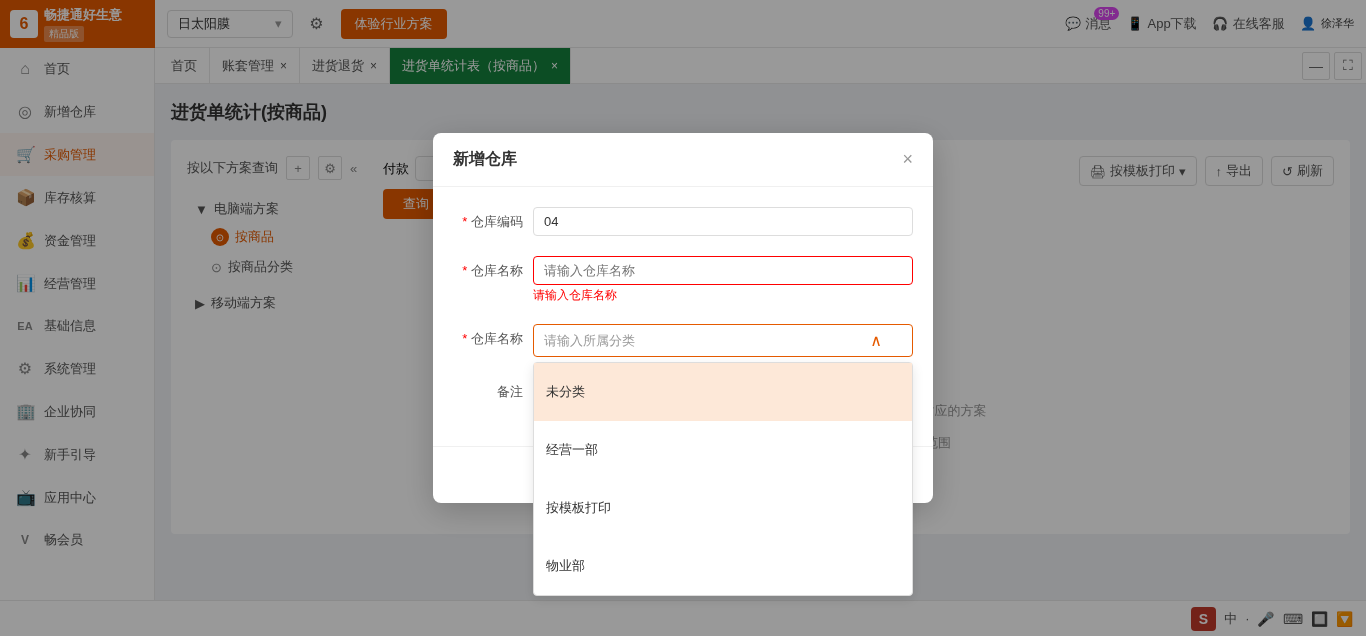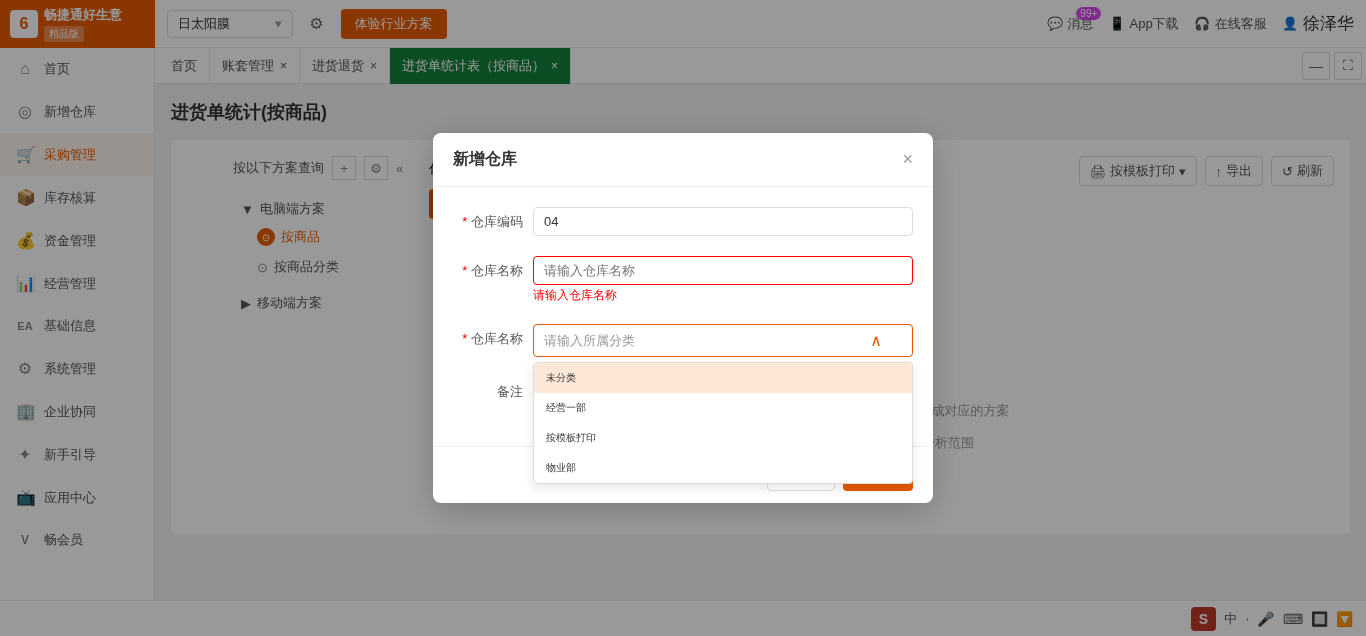--- a/index.html
+++ b/index.html
@@ -64,21 +64,21 @@
       display: flex; align-items: center; gap: 4px;
       cursor: pointer; color: #555; font-size: 13px;
       position: relative;
     }
     .badge {
       position: absolute; top: -8px; right: -8px;
       background: #d946ef; color: #fff;
       font-size: 10px; padding: 1px 4px; border-radius: 8px;
       white-space: nowrap;
     }
-    .user-name { color: #333; font-size: 17px; }
+    .user-name { color: #333; font-size: 11px; }
 
     
     .tab-bar {
       display: flex; align-items: center;
       background: #fff;
       border-bottom: 1px solid #e8e8e8;
       position: fixed; top: 48px; left: 155px; right: 0; z-index: 99;
       height: 36px;
       padding: 0 4px;
     }
@@ -267,21 +267,21 @@
 
     .dropdown-list {
       position: absolute; top: 38px; left: 0; right: 0;
       background: #fff;
       border: 1px solid #ddd;
       border-radius: 4px;
       z-index: 210;
       box-shadow: 0 4px 12px rgba(0,0,0,0.1);
     }
     .dropdown-item {
-      padding: 8px 12px; cursor: pointer; color: #333; font-size: 10px;
+      padding: 20px 12px; cursor: pointer; color: #333; font-size: 13px;
     }
     .dropdown-item.highlighted { background: #fde8d8; }
 
     .btn-cancel {
       padding: 6px 20px; border: 1px solid #ddd; border-radius: 4px;
       cursor: pointer; font-size: 13px; background: #fff; color: #555;
     }
     .btn-save {
       padding: 6px 20px; border: none; border-radius: 4px;
       cursor: pointer; font-size: 13px; background: #e55a00; color: #fff;
@@ -436,21 +436,21 @@
         <span>导出</span>
       </div>
       <div class="toolbar-btn">
         <span>↺</span>
         <span>刷新</span>
       </div>
     </div>
 
     <div style="display:flex;gap:16px;">
 
-      <div style="width:180px;flex-shrink:0;margin-left:46px;">
+      <div style="width:180px;flex-shrink:0;">
         <div class="filter-bar">
           <span style="color:#555;font-size:13px;">按以下方案查询</span>
           <div class="filter-add-btn">+</div>
           <div class="filter-gear-btn">⚙</div>
           <div class="filter-collapse">«</div>
         </div>
 
         <div class="scheme-tree">
           <div class="scheme-group">
             <div class="scheme-group-header">

